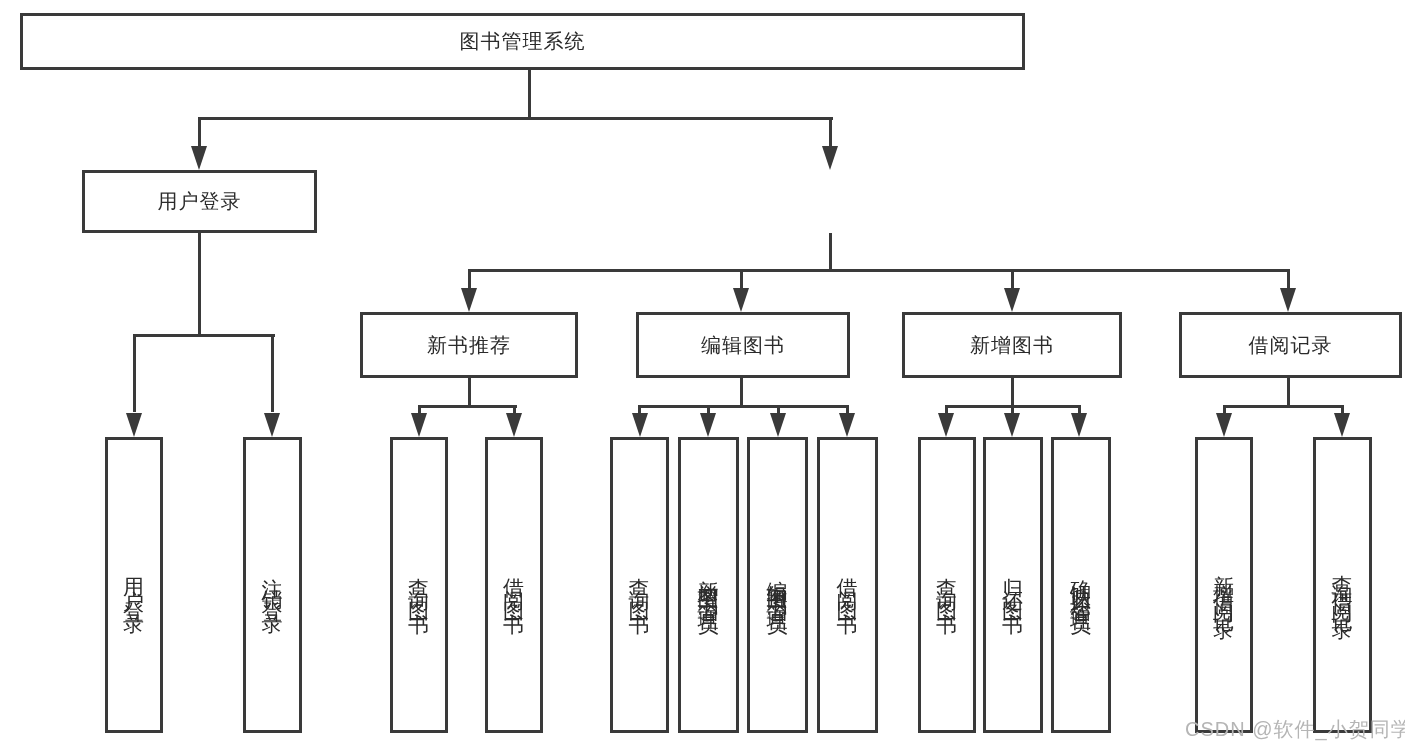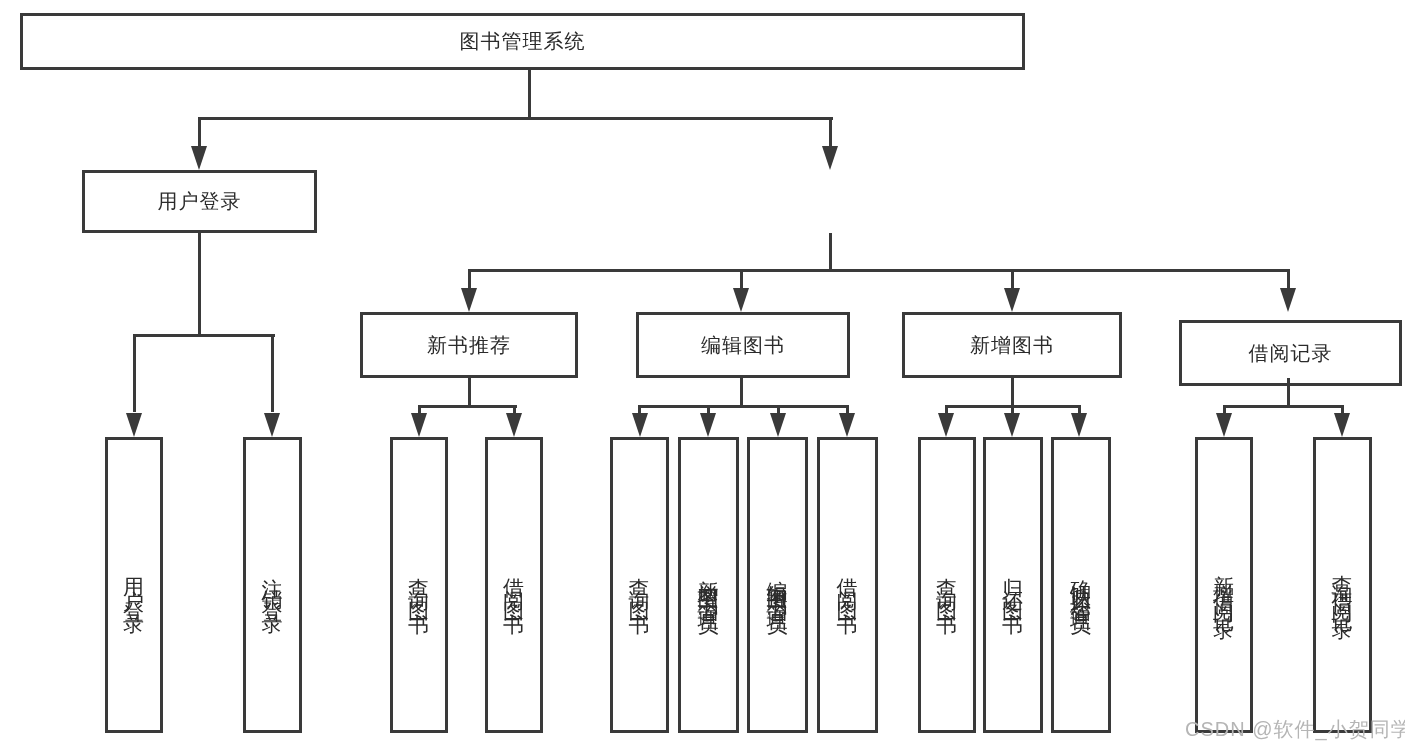--- a/index.html
+++ b/index.html
@@ -71,21 +71,21 @@
 
   <div class="box hbox" style="left:360px; top:312px; width:218px; height:66px;">
     <span>新书推荐</span>
   </div>
   <div class="box hbox" style="left:636px; top:312px; width:214px; height:66px;">
     <span>编辑图书</span>
   </div>
   <div class="box hbox" style="left:902px; top:312px; width:220px; height:66px;">
     <span>新增图书</span>
   </div>
-  <div class="box hbox" style="left:1179px; top:320px; width:223px; height:66px;text-align:center;">
+  <div class="box hbox" style="left:1179px; top:312px; width:223px; height:66px;text-align:center;">
     <span>借阅记录</span>
   </div>
 
   <div class="line" style="left:468px; top:378px; width:3px;  height:30px;"></div>
   <div class="line" style="left:418px; top:405px; width:99px; height:3px;"></div>
   <div class="line" style="left:418px; top:405px; width:3px;  height:11px;"></div>
   <div class="line" style="left:513px; top:405px; width:3px;  height:11px;"></div>
   <div class="arrow" style="left:411px; top:413px;"></div>
   <div class="arrow" style="left:506px; top:413px;"></div>
 

